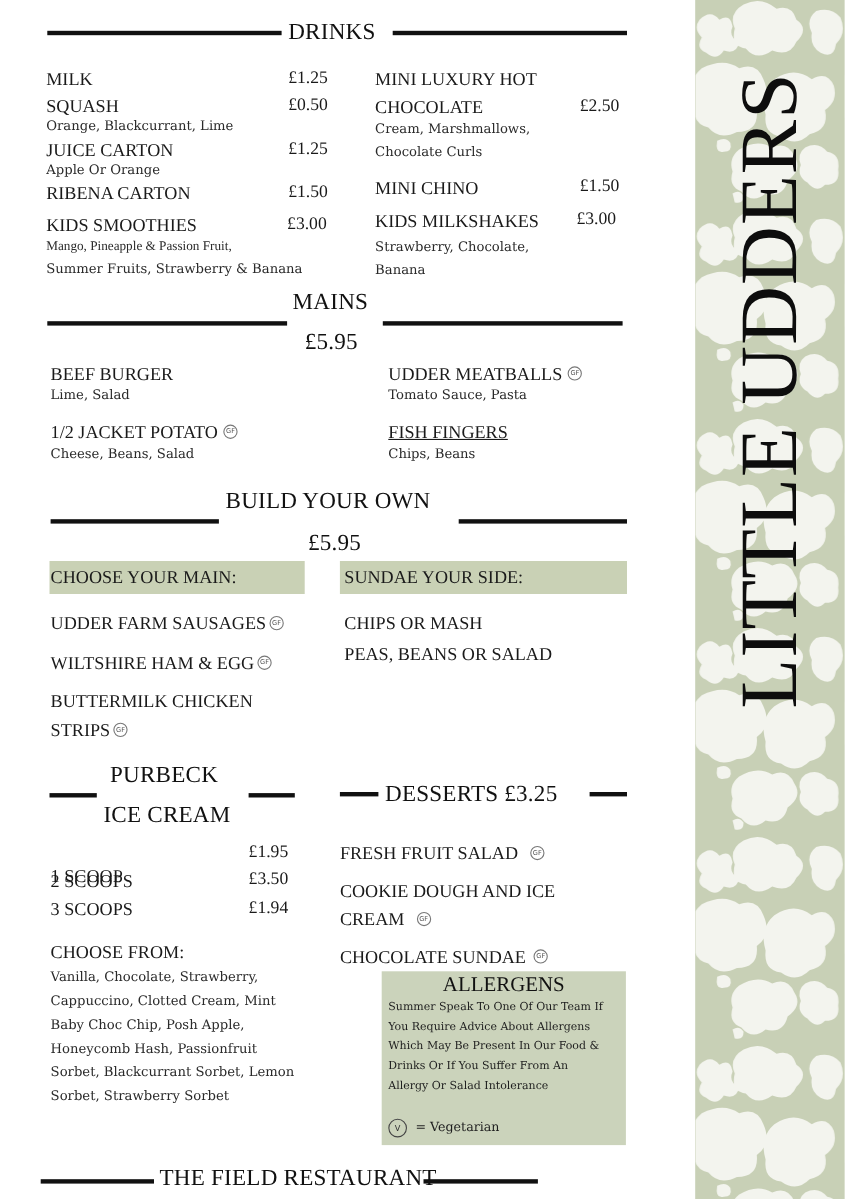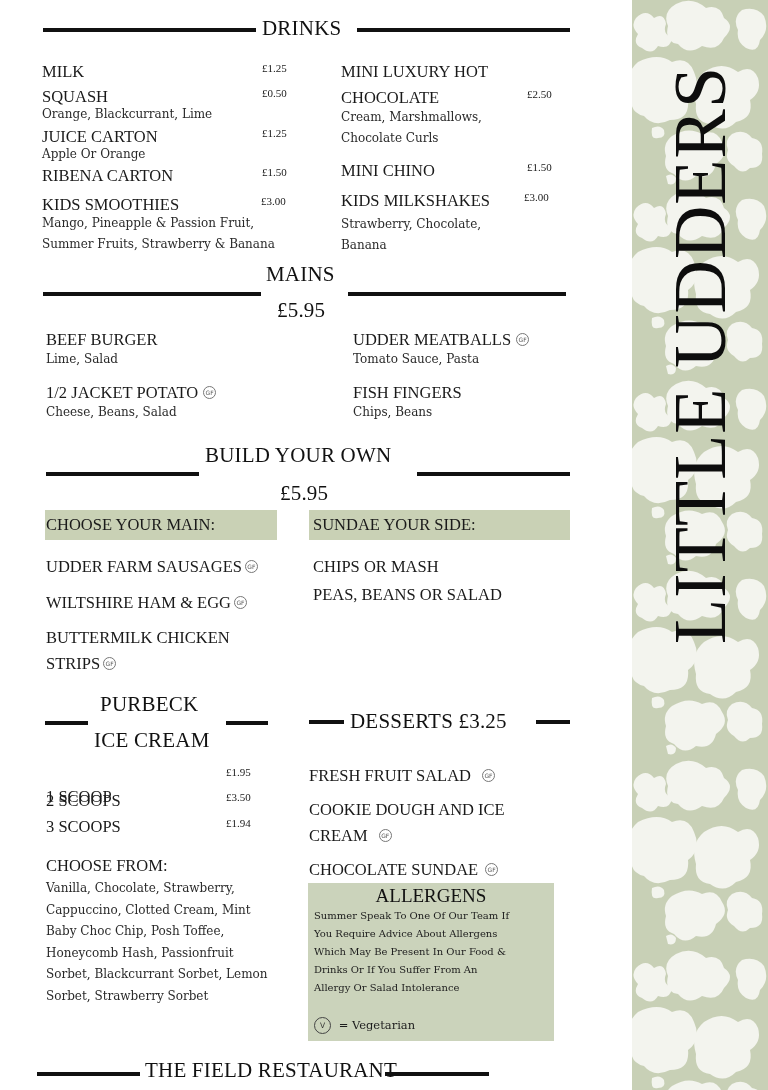--- a/index.html
+++ b/index.html
@@ -2,28 +2,28 @@
 <html><head>
 <meta charset="utf-8">
 <style>
   * { margin:0; padding:0; box-sizing:border-box; }
   html, body { width:768px; height:1090px; background:#ffffff; overflow:hidden; }
   body { position:relative; font-family:"DejaVu Serif", "Liberation Serif", serif; color:#1a1a1a; }
   .rule { position:absolute; height:4px; background:#111; }
   .h-sec { position:absolute; font-family:"Liberation Serif", serif; font-size:21px; letter-spacing:0.2px; white-space:nowrap; color:#111; }
   .item { position:absolute; font-family:"Liberation Serif", serif; font-size:16.5px; white-space:nowrap; color:#1a1a1a; }
   .desc { position:absolute; font-family:"DejaVu Serif", serif; font-size:12px; white-space:nowrap; color:#2a2a2a; }
-  .price { position:absolute; font-family:"Liberation Serif", serif; font-size:11px; white-space:nowrap; color:#1a1a1a; }
+  .price { position:absolute; font-family:"Liberation Serif", serif; font-size:16px; white-space:nowrap; color:#1a1a1a; }
   .gf { display:inline-block; width:13px; height:13px; border:1px solid #777; border-radius:50%; font-family:"DejaVu Sans", sans-serif; font-size:6px; line-height:11px; text-align:center; color:#555; vertical-align:middle; margin-left:5px; position:relative; top:-2px; }
   .gf-lg { width:17px; height:17px; font-size:7.5px; line-height:15px; border-color:#444; color:#333; margin-left:0; top:0; }
   .band { position:absolute; background:#c9d1b5; height:30px; }
   .band span { position:absolute; left:1px; top:5px; font-family:"Liberation Serif", serif; font-size:16.5px; white-space:nowrap; color:#1a1a1a; }
   .sidebar { position:absolute; left:632px; top:0; width:136px; height:1090px; background:#c8d0b6; overflow:hidden; }
   .vtitle { position:absolute; left:700px; top:355px; transform:translate(-50%,-50%) rotate(-90deg); font-family:"Liberation Serif", serif; font-size:74px; letter-spacing:1px; white-space:nowrap; color:#0d0d0d; line-height:1; }
-  .allergen-box { position:absolute; left:308px; top:883px; width:246px; height:158px; background:#cbd3bb; }
+  .allergen-box { position:absolute; left:347px; top:883px; width:222px; height:158px; background:#cbd3bb; }
   .allergen-box .t { position:absolute; left:0; width:100%; top:2px; text-align:center; font-family:"Liberation Serif", serif; font-size:19px; color:#111; }
   .allergen-box .p { position:absolute; left:6px; font-family:"DejaVu Serif", serif; font-size:10px; color:#1d1d1d; white-space:nowrap; }
 </style>
 </head>
 <body>
 
 <div class="rule" style="left:43px; top:28px; width:213px;"></div>
 <div class="h-sec" style="left:262px; top:16px;">DRINKS</div>
 <div class="rule" style="left:357px; top:28px; width:213px;"></div>
 
@@ -36,21 +36,21 @@
 
 <div class="item" style="left:42px; top:127px;">JUICE CARTON</div>
 <div class="price" style="left:262px; top:127px;">£1.25</div>
 <div class="desc" style="left:42px; top:147px;">Apple Or Orange</div>
 
 <div class="item" style="left:42px; top:166px;">RIBENA CARTON</div>
 <div class="price" style="left:262px; top:166px;">£1.50</div>
 
 <div class="item" style="left:42px; top:195px;">KIDS SMOOTHIES</div>
 <div class="price" style="left:261px; top:195px;">£3.00</div>
-<div class="desc" style="left:42px; top:216px;">Mango, Pineapple &amp; Passion Fruit,</div>
+<div class="desc" style="left:42px; top:216px;font-family:Liberation Serif, serif;">Mango, Pineapple &amp; Passion Fruit,</div>
 <div class="desc" style="left:42px; top:237px;">Summer Fruits, Strawberry &amp; Banana</div>
 
 <div class="item" style="left:341px; top:62px;">MINI LUXURY HOT</div>
 <div class="item" style="left:341px; top:88px;">CHOCOLATE</div>
 <div class="price" style="left:527px; top:88px;">£2.50</div>
 <div class="desc" style="left:341px; top:110px;">Cream, Marshmallows,</div>
 <div class="desc" style="left:341px; top:131px;">Chocolate Curls</div>
 
 <div class="item" style="left:341px; top:161px;">MINI CHINO</div>
 <div class="price" style="left:527px; top:161px;">£1.50</div>
@@ -67,21 +67,21 @@
 
 <div class="item" style="left:46px; top:330px;"><span>BEEF BURGER</span></div>
 <div class="desc" style="left:46px; top:352px;">Lime, Salad</div>
 
 <div class="item" style="left:353px; top:330px;"><span>UDDER MEATBALLS</span><span class="gf">GF</span></div>
 <div class="desc" style="left:353px; top:352px;">Tomato Sauce, Pasta</div>
 
 <div class="item" style="left:46px; top:383px;"><span>1/2 JACKET POTATO</span><span class="gf">GF</span></div>
 <div class="desc" style="left:46px; top:405px;">Cheese, Beans, Salad</div>
 
-<div class="item" style="left:353px; top:383px;"><span>FISH FINGERS</span></div>
+<div class="item" style="left:353px; top:383px;text-decoration:underline;"><span>FISH FINGERS</span></div>
 <div class="desc" style="left:353px; top:405px;">Chips, Beans</div>
 
 <div class="h-sec" style="left:205px; top:443px;">BUILD YOUR OWN</div>
 <div class="rule" style="left:46px; top:472px; width:153px;"></div>
 <div class="rule" style="left:417px; top:472px; width:153px;"></div>
 <div class="h-sec" style="left:280px; top:481px;">£5.95</div>
 
 <div class="band" style="left:45px; top:510px; width:232px;">
     <span>CHOOSE YOUR MAIN:</span>
   </div>
@@ -105,21 +105,21 @@
 <div class="item" style="left:46px; top:787px;">1 SCOOP</div>
 <div class="price" style="left:226px; top:766px;">£1.95</div>
 <div class="item" style="left:46px; top:791px;">2 SCOOPS</div>
 <div class="price" style="left:226px; top:791px;">£3.50</div>
 <div class="item" style="left:46px; top:817px;">3 SCOOPS</div>
 <div class="price" style="left:226px; top:817px;">£1.94</div>
 
 <div class="item" style="left:46px; top:856px;">CHOOSE FROM:</div>
 <div class="desc" style="left:46px; top:881px;">Vanilla, Chocolate, Strawberry,</div>
 <div class="desc" style="left:46px; top:903px;">Cappuccino, Clotted Cream, Mint</div>
-<div class="desc" style="left:46px; top:924px;">Baby Choc Chip, Posh Toffee,</div>
+<div class="desc" style="left:46px; top:924px;">Baby Choc Chip, Posh Apple,</div>
 <div class="desc" style="left:46px; top:946px;">Honeycomb Hash, Passionfruit</div>
 <div class="desc" style="left:46px; top:967px;">Sorbet, Blackcurrant Sorbet, Lemon</div>
 <div class="desc" style="left:46px; top:989px;">Sorbet, Strawberry Sorbet</div>
 
 <div class="rule" style="left:309px; top:720px; width:35px;"></div>
 <div class="h-sec" style="left:350px; top:709px;">DESSERTS £3.25</div>
 <div class="rule" style="left:536px; top:720px; width:34px;"></div>
 
 <div class="item" style="left:309px; top:766px;"><span>FRESH FRUIT SALAD</span><span class="gf" style="margin-left:11px;">GF</span></div>
 <div class="item" style="left:309px; top:800px;"><span>COOKIE DOUGH AND ICE</span></div>

